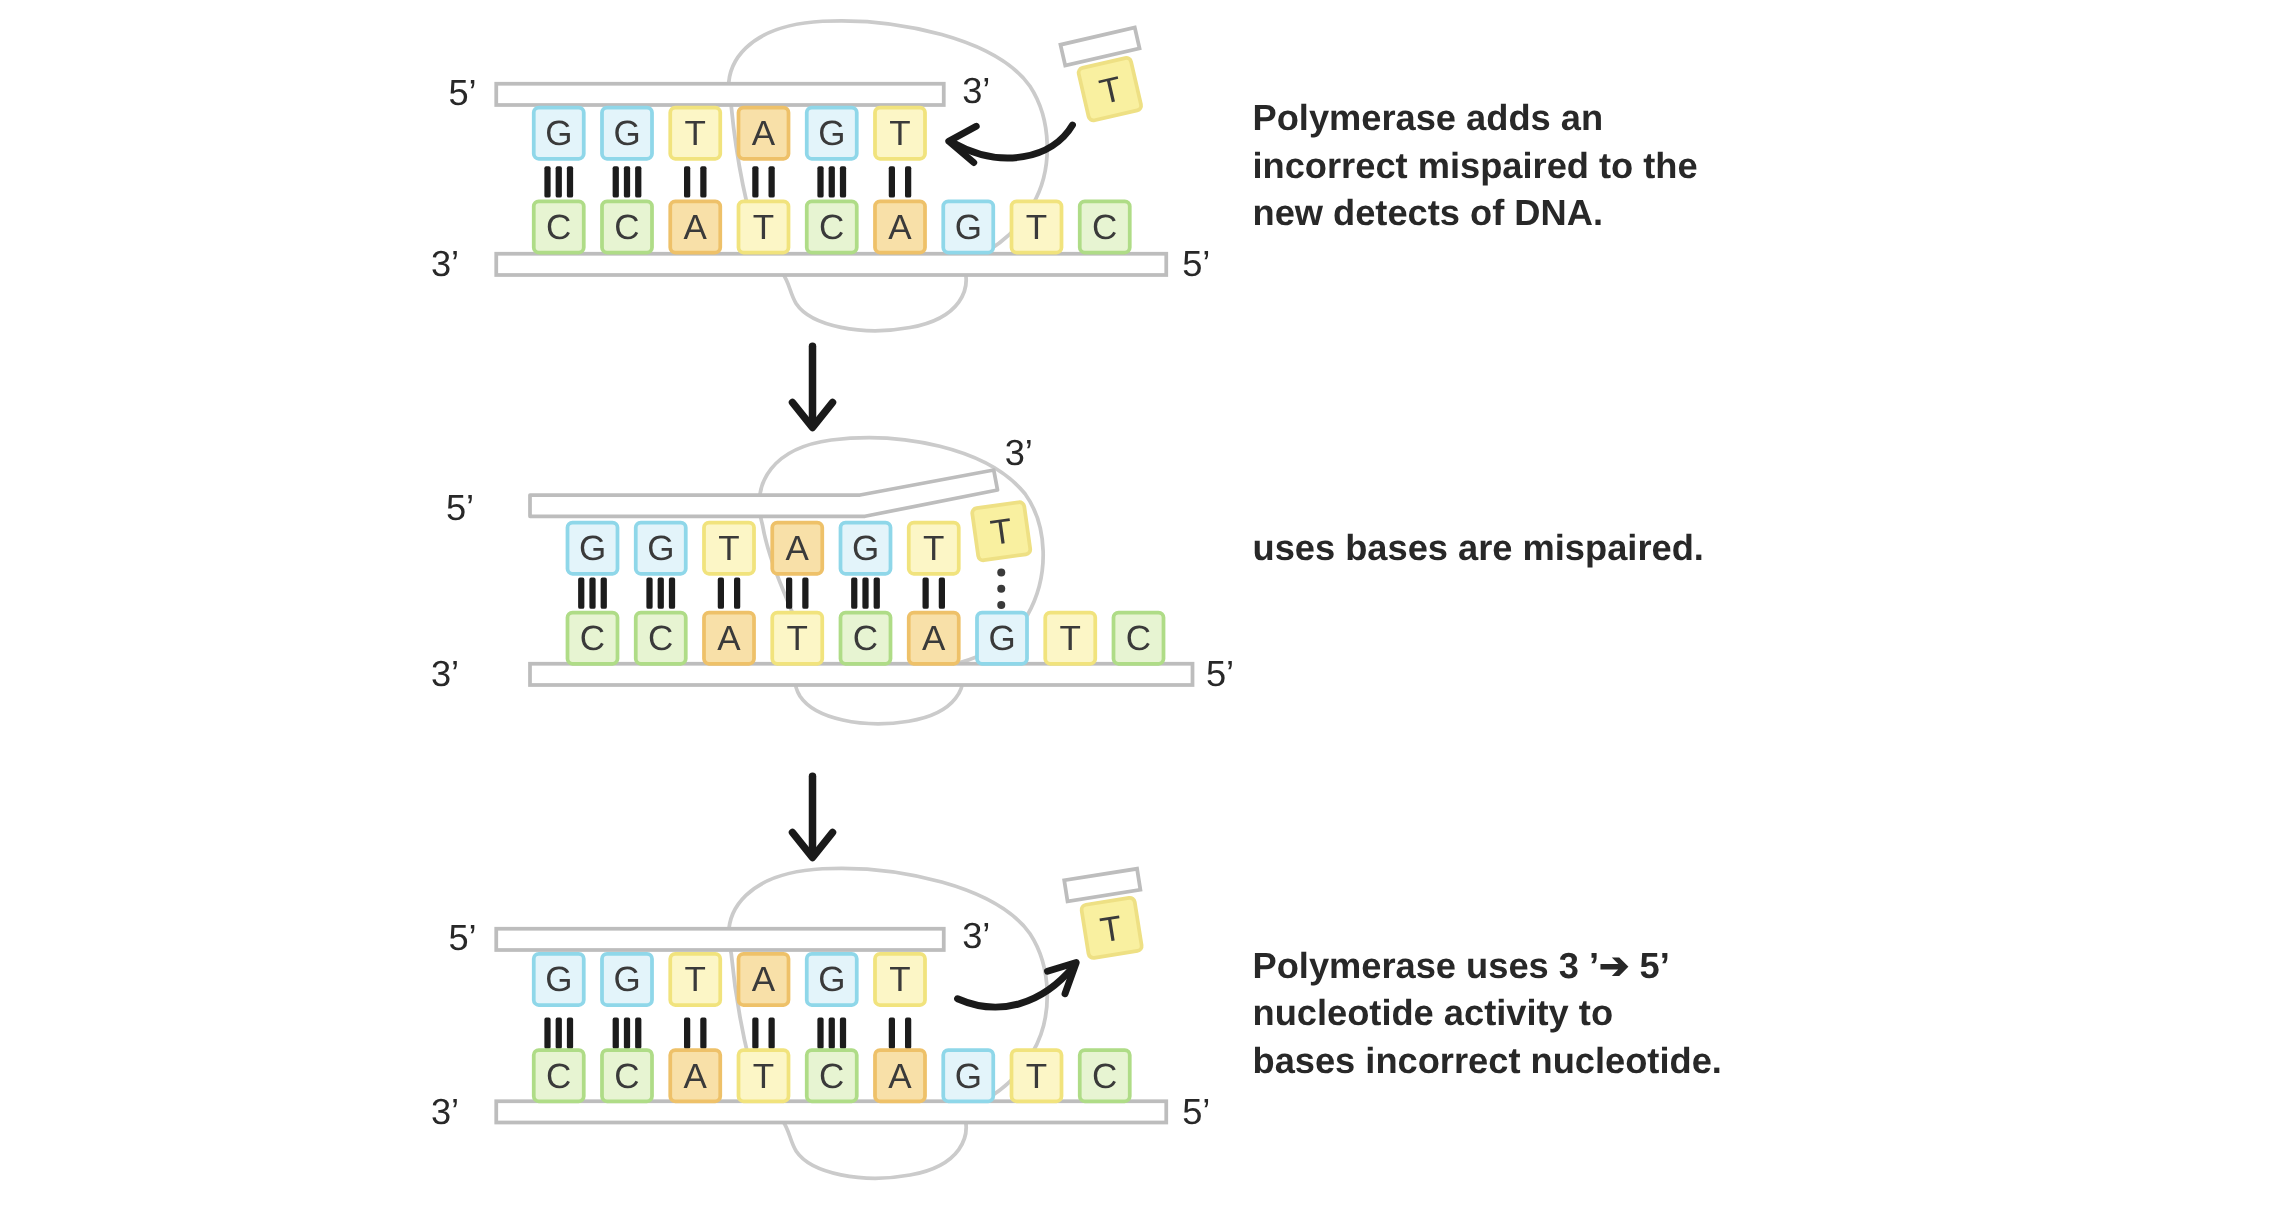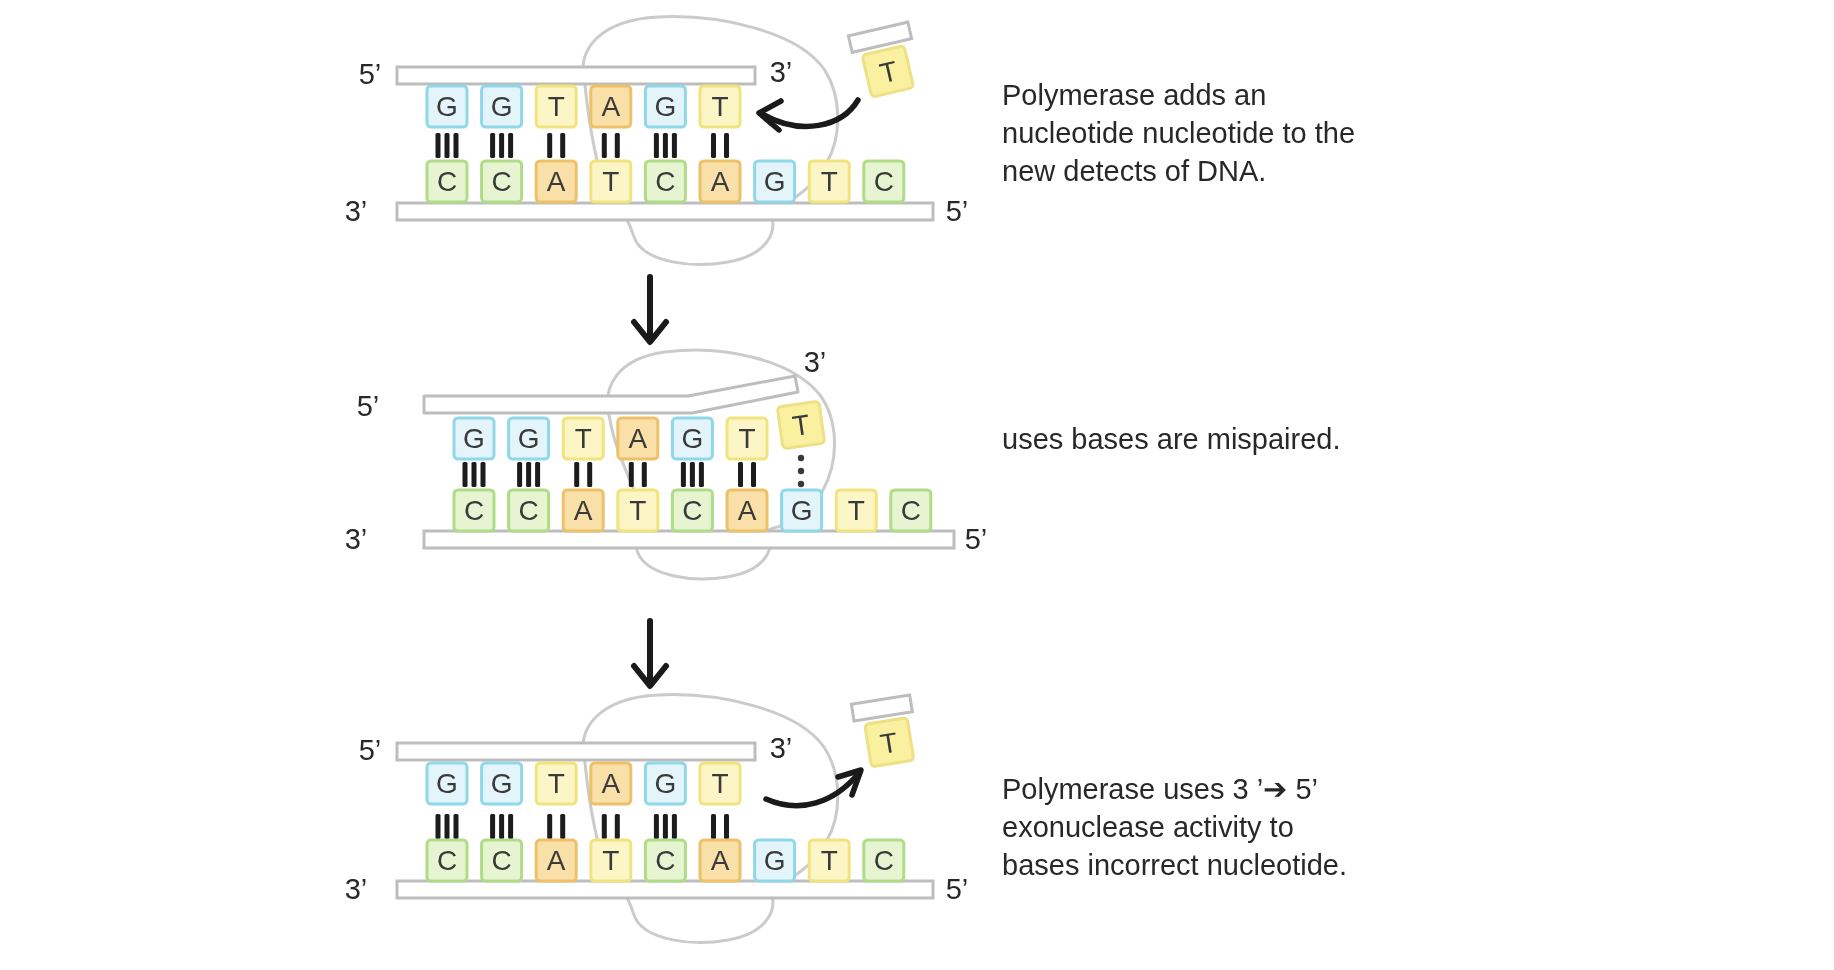--- a/index.html
+++ b/index.html
@@ -13,21 +13,21 @@
   .stage svg{position:absolute;left:0;top:0;}
   .caption{
     position:absolute;
     left:1002px;
     font-size:29px;
     line-height:38px;
     font-weight:500;
     color:#282828;
     white-space:nowrap;
   }
-  .caption div{min-height:38px;}
+  .caption div{min-height:38px;font-weight:bold;}
 </style>
 </head>
 <body>
 
 <div class="stage">
 
   <svg id="diagram-svg" width="1834" height="970" viewBox="0 0 1834 970">
       <g>
         <path d="M 585,85 C 575,48 602,20 658,17 C 718,14 797,31 824,69 C 841,95 843,135 826,164 C 813,187 792,202 770,210 C 779,232 767,255 728,262 C 690,269 649,261 637,243 C 629,230 633,217 610,207 C 597,168 589,126 585,85 Z" fill="none" stroke="#cbcbcb" stroke-width="3" stroke-linejoin="round"></path>
         <rect x="397" y="67" width="358" height="17" fill="#ffffff" stroke="#bdbdbd" stroke-width="3"></rect>
@@ -212,27 +212,27 @@
       <path d="M 766,799 C 800,814 834,803 859,773" fill="none" stroke="#1a1a1a" stroke-width="5.5" stroke-linecap="round"></path>
       <polyline points="838,777 861,770 852,795" fill="none" stroke="#1a1a1a" stroke-width="5.5" stroke-linecap="round" stroke-linejoin="round"></polyline>
       <path d="M 650,277 L 650,337" stroke="#1a1a1a" stroke-width="6" stroke-linecap="round" fill="none"></path>
       <polyline points="634,322 650,342 666,322" fill="none" stroke="#1a1a1a" stroke-width="6" stroke-linecap="round" stroke-linejoin="round"></polyline>
       <path d="M 650,621 L 650,681" stroke="#1a1a1a" stroke-width="6" stroke-linecap="round" fill="none"></path>
       <polyline points="634,666 650,686 666,666" fill="none" stroke="#1a1a1a" stroke-width="6" stroke-linecap="round" stroke-linejoin="round"></polyline>
     </svg>
 
   <div class="caption" style="top:76px">
     <div>Polymerase adds an</div>
-    <div>nucleotide nucleotide to the</div>
+    <div>incorrect mispaired to the</div>
     <div>new detects of DNA.</div>
   </div>
 
   <div class="caption" style="top:420px">
     <div>uses bases are mispaired.</div>
   </div>
 
-  <div class="caption" style="top:770px">
+  <div class="caption" style="top:754px">
     <div>Polymerase uses 3 ’➔ 5’</div>
-    <div>exonuclease activity to</div>
+    <div>nucleotide activity to</div>
     <div>bases incorrect nucleotide.</div>
   </div>
 
 </div>
 
 </body></html>

